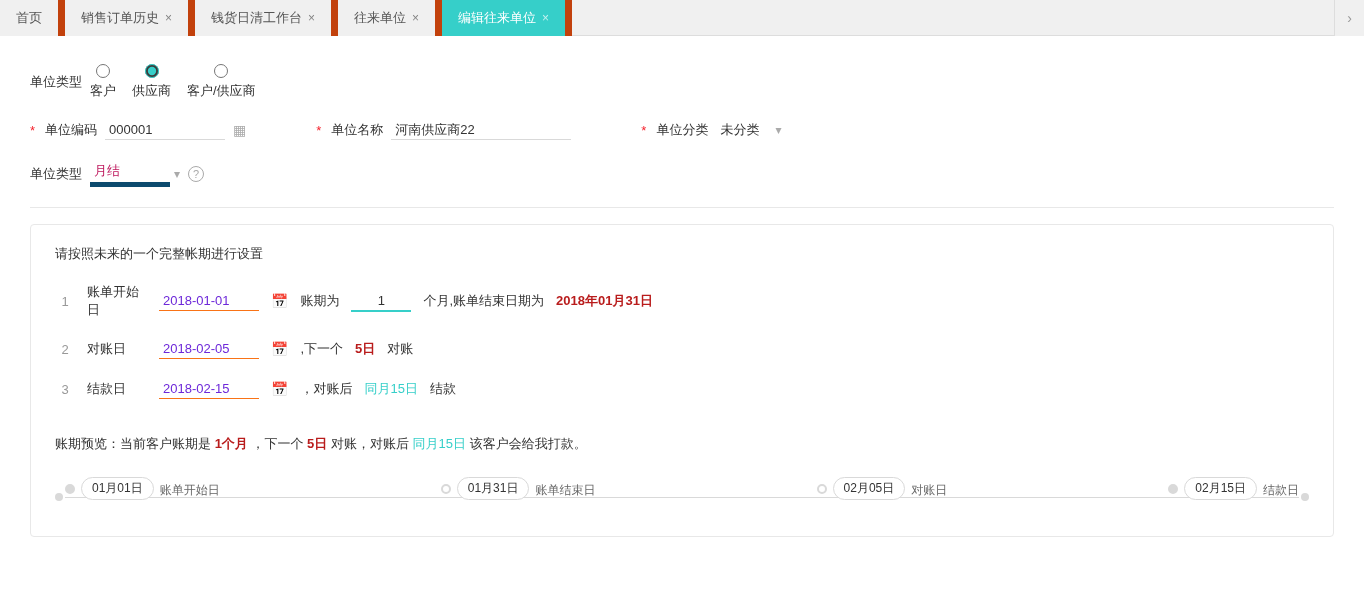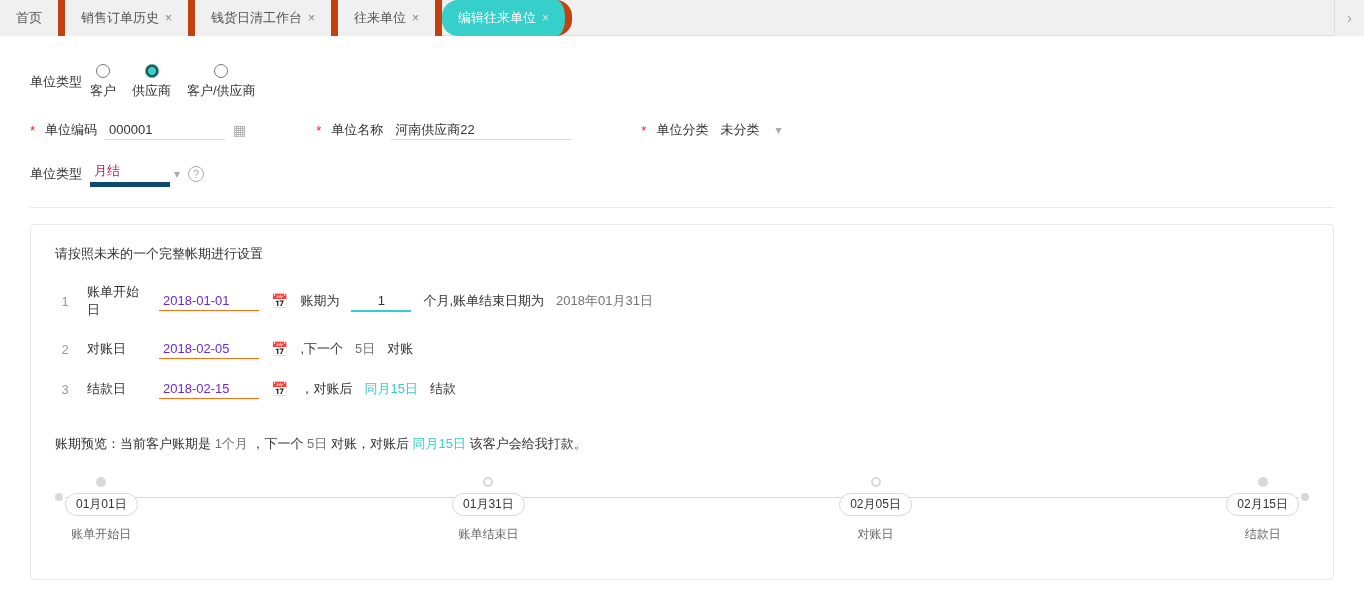--- a/index.html
+++ b/index.html
@@ -23,21 +23,20 @@
       cursor: pointer;
       border-right: 7px solid #c2410c;
       background: #f0f0f0;
       color: #555;
       white-space: nowrap;
       gap: 6px;
     }
     .tab-item.active {
       background: #36cfc9;
       color: #fff;
-      border-radius: 16px;
     }
     .tab-close {
       font-size: 12px;
       color: inherit;
       opacity: 0.7;
       cursor: pointer;
     }
     .tab-arrow {
       margin-left: auto;
       width: 30px;
@@ -195,22 +194,22 @@
       font-size: 13px;
       color: #333;
       width: 60px;
       text-align: center;
     }
     .row-desc {
       font-size: 13px;
       color: #333;
     }
     .highlight-orange {
-      color: #737373;
-      font-weight: 400;
+      color: #b91c1c;
+      font-weight: 700;
     }
     .highlight-teal {
       color: #36cfc9;
       font-weight: 500;
     }
 
     
     .preview-section {
       padding: 16px 0;
     }
@@ -238,21 +237,21 @@
     }
     .timeline-points {
       display: flex;
       width: 100%;
       justify-content: space-between;
       position: relative;
       z-index: 1;
     }
     .timeline-point {
       display: flex;
-      flex-direction: column;
+      flex-direction: row;
       align-items: center;
       gap: 6px;
     }
     .point-circle {
       width: 10px;
       height: 10px;
       border-radius: 50%;
       border: 2px solid #d9d9d9;
       background: #fff;
     }

